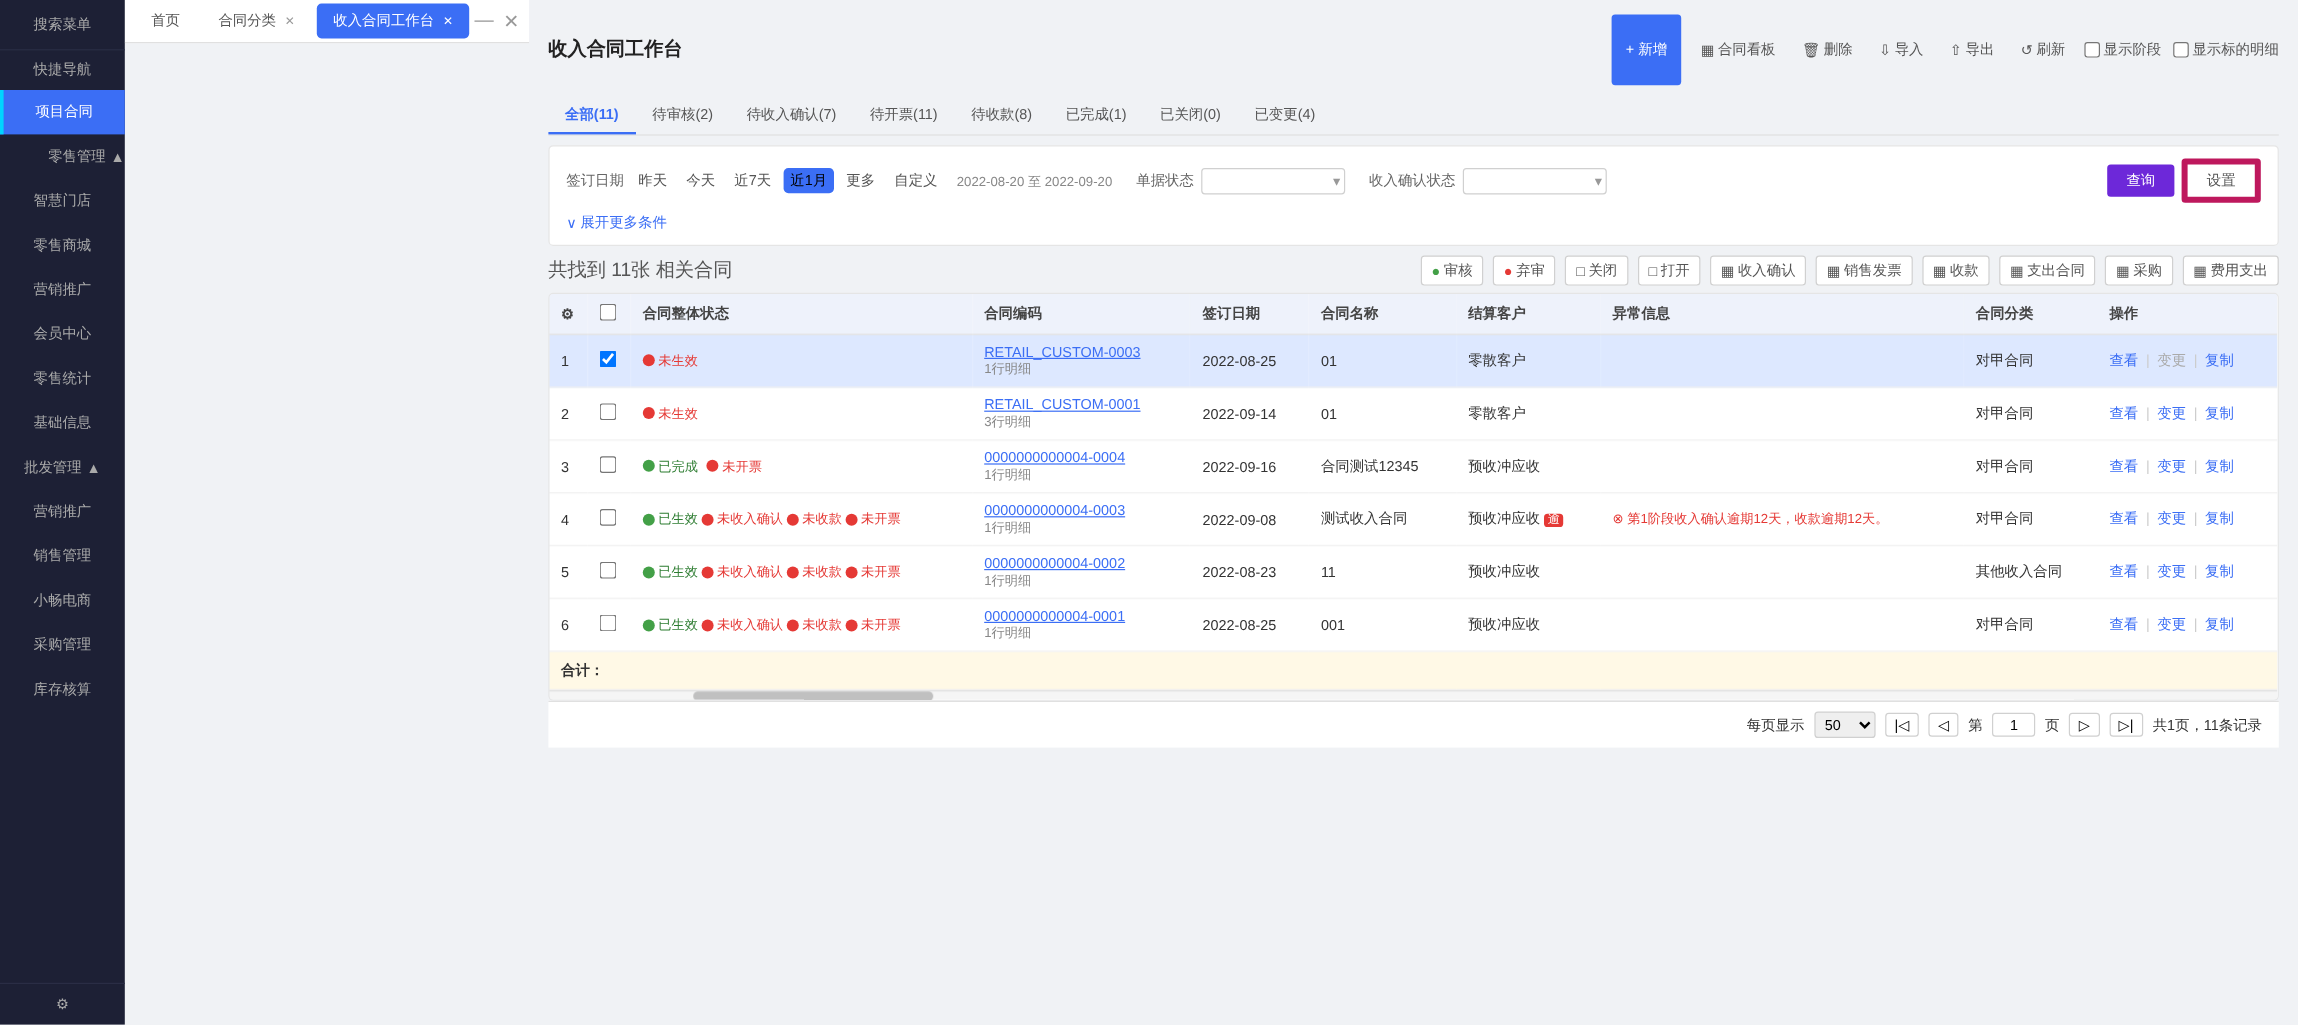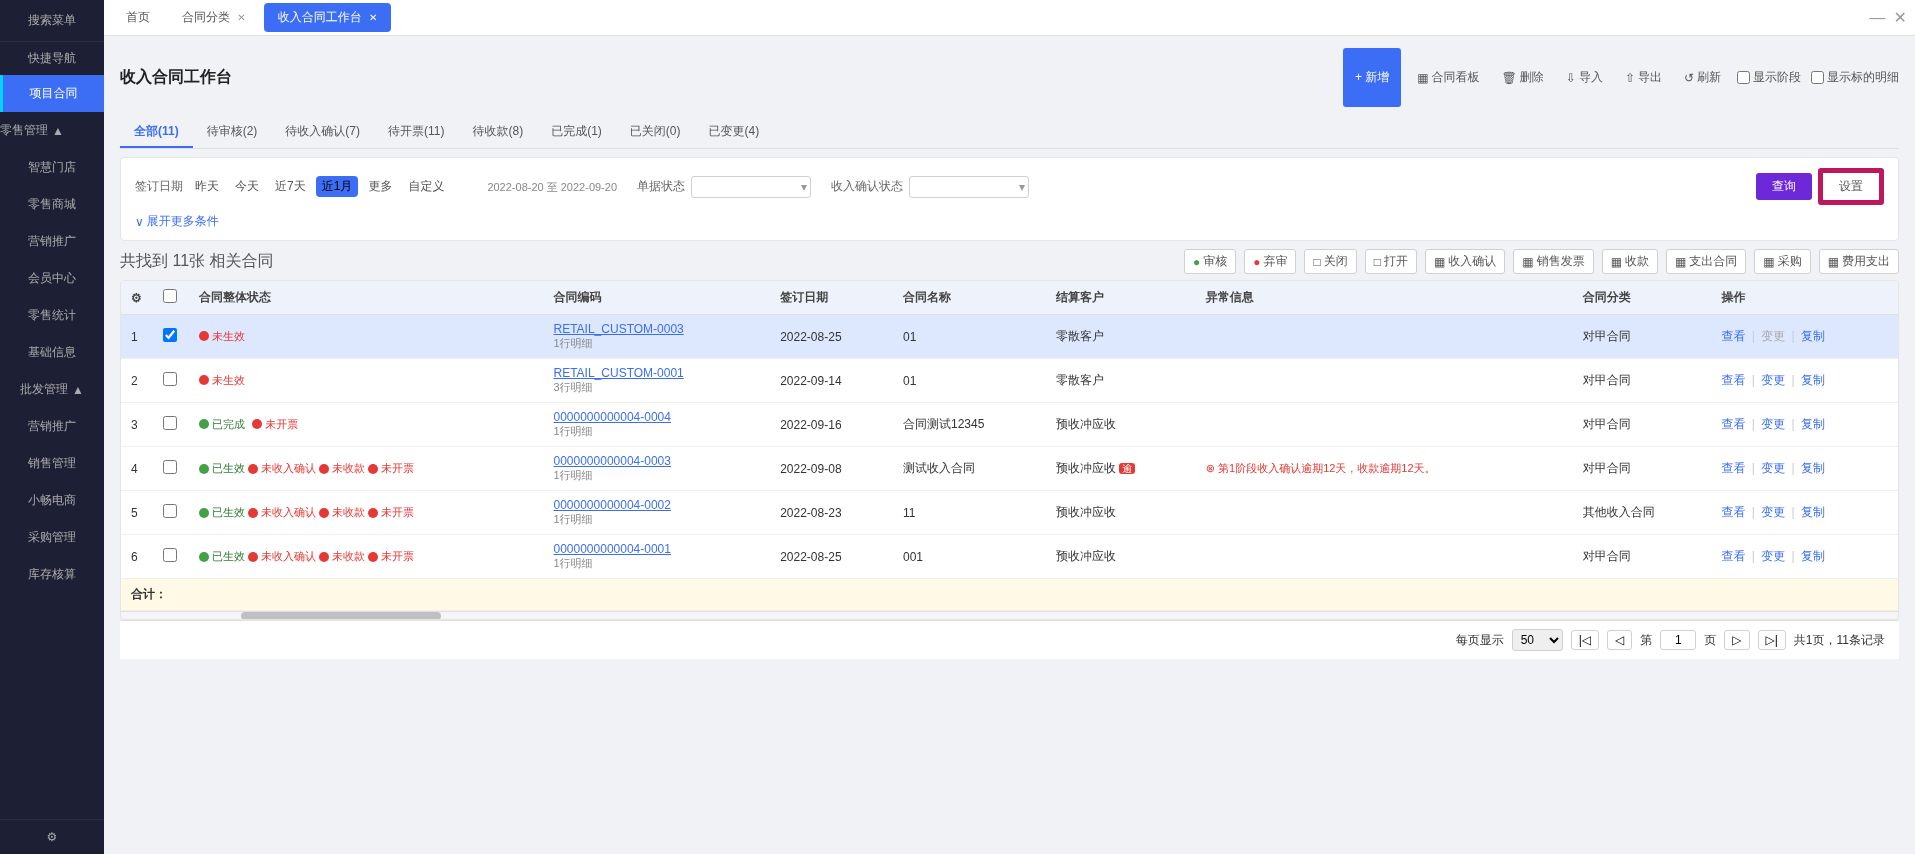--- a/index.html
+++ b/index.html
@@ -6,21 +6,21 @@
     body { font-family: 'Microsoft YaHei', Arial, sans-serif; font-size: 12px; background: #f0f2f5; color: #333; display: flex; height: 854px; overflow: hidden; }
 
     
     .sidebar { width: 104px; background: #1d2035; display: flex; flex-direction: column; height: 100%; flex-shrink: 0; }
     .sidebar-search { padding: 12px 8px; color: #aaa; font-size: 12px; text-align: center; cursor: pointer; border-bottom: 1px solid #2a2d45; }
     .sidebar-item { padding: 10px 0; text-align: center; color: #aaa; font-size: 12px; cursor: pointer; }
     .sidebar-item.active { background: #3b6ef5; color: #fff; border-left: 3px solid #00d4ff; }
     .sidebar-bottom { margin-top: auto; padding: 10px 0; text-align: center; color: #aaa; border-top: 1px solid #2a2d45; }
 
     
-    .main { flex: 1; display: flex; flex-direction: column; overflow: hidden; }
+    .main { flex: 1; display: flex; overflow: hidden; }
 
     
     .tab-bar { background: #fff; display: flex; align-items: center; border-bottom: 1px solid #e0e0e0; height: 36px; padding: 0 8px; gap: 4px; }
     .tab-item { padding: 6px 14px; font-size: 12px; color: #555; cursor: pointer; border-radius: 2px 2px 0 0; }
     .tab-item.active { background: #3b6ef5; color: #fff; border-radius: 4px; }
     .tab-close { margin-left: 4px; color: #999; font-size: 10px; cursor: pointer; }
     .tab-controls { margin-left: auto; display: flex; gap: 8px; align-items: center; color: #999; font-size: 14px; cursor: pointer; }
 
     
     .content { flex: 1; padding: 12px 16px; overflow: auto; background: #f0f2f5; }
@@ -37,21 +37,21 @@
     .filter-tab.active { color: #3b6ef5; border-bottom: 2px solid #3b6ef5; font-weight: bold; }
 
     
     .search-bar { background: #fff; border-radius: 4px; padding: 10px 14px; margin-bottom: 8px; border: 1px solid #e5e5e5; }
     .search-row { display: flex; align-items: center; gap: 20px; flex-wrap: wrap; }
     .search-group { display: flex; align-items: center; gap: 6px; }
     .search-label { font-size: 12px; color: #666; white-space: nowrap; }
     .date-options { display: flex; gap: 4px; align-items: center; }
     .date-opt { padding: 2px 6px; font-size: 12px; color: #555; cursor: pointer; border-radius: 2px; }
     .date-opt.active { background: #3b6ef5; color: #000000; border-radius: 4px; }
-    .date-range { font-size: 11px; color: #888; margin-top: 2px; margin-left: 27px; }
+    .date-range { font-size: 11px; color: #888; margin-top: 2px; }
     .search-select { border: 1px solid #d0d0d0; border-radius: 3px; padding: 3px 20px 3px 6px; font-size: 12px; color: #333; background: #fff; appearance: none; min-width: 120px; cursor: pointer; }
     .expand-more { color: #3b6ef5; font-size: 12px; cursor: pointer; display: flex; align-items: center; gap: 3px; }
     .btn-query { background: #6d28d9; color: #fff; border: none; border-radius: 3px; padding: 5px 16px; font-size: 12px; cursor: pointer; }
     .btn-settings { background: #fff; color: #555; border: 5px solid #be185d; border-radius: 3px; padding: 5px 16px; font-size: 12px; cursor: pointer; }
 
     
     .action-bar { display: flex; align-items: center; gap: 8px; margin-bottom: 6px; }
     .action-count { font-size: 16px; color: #555; margin-right: auto; }
     .action-btn { display: flex; align-items: center; gap: 3px; padding: 3px 8px; font-size: 12px; color: #555; border: 1px solid #d0d0d0; border-radius: 3px; cursor: pointer; background: #fff; }
 
@@ -85,21 +85,21 @@
     .scroll-thumb { height: 8px; background: #c0c0c0; border-radius: 4px; width: 200px; margin-left: 120px; }
   </style>
 </head>
 <body>
 
 <div class="sidebar">
   <div class="sidebar-search">搜索菜单</div>
   <div class="sidebar-item" style="color:#aaa;padding:8px 0;font-size:12px;">快捷导航</div>
 
   <div class="sidebar-item active">项目合同</div>
-  <div class="sidebar-item" style="display:flex;align-items:center;justify-content:flex-start;gap:4px;">
+  <div class="sidebar-item" style="display:flex;align-items:center;justify-content:flex-end;gap:4px;">
       <span>零售管理</span>
       <span>▲</span>
     </div>
   <div class="sidebar-item">智慧门店</div>
   <div class="sidebar-item">零售商城</div>
   <div class="sidebar-item">营销推广</div>
   <div class="sidebar-item">会员中心</div>
   <div class="sidebar-item">零售统计</div>
   <div class="sidebar-item">基础信息</div>
   <div class="sidebar-item" style="display:flex;align-items:center;justify-content:center;gap:4px;">

